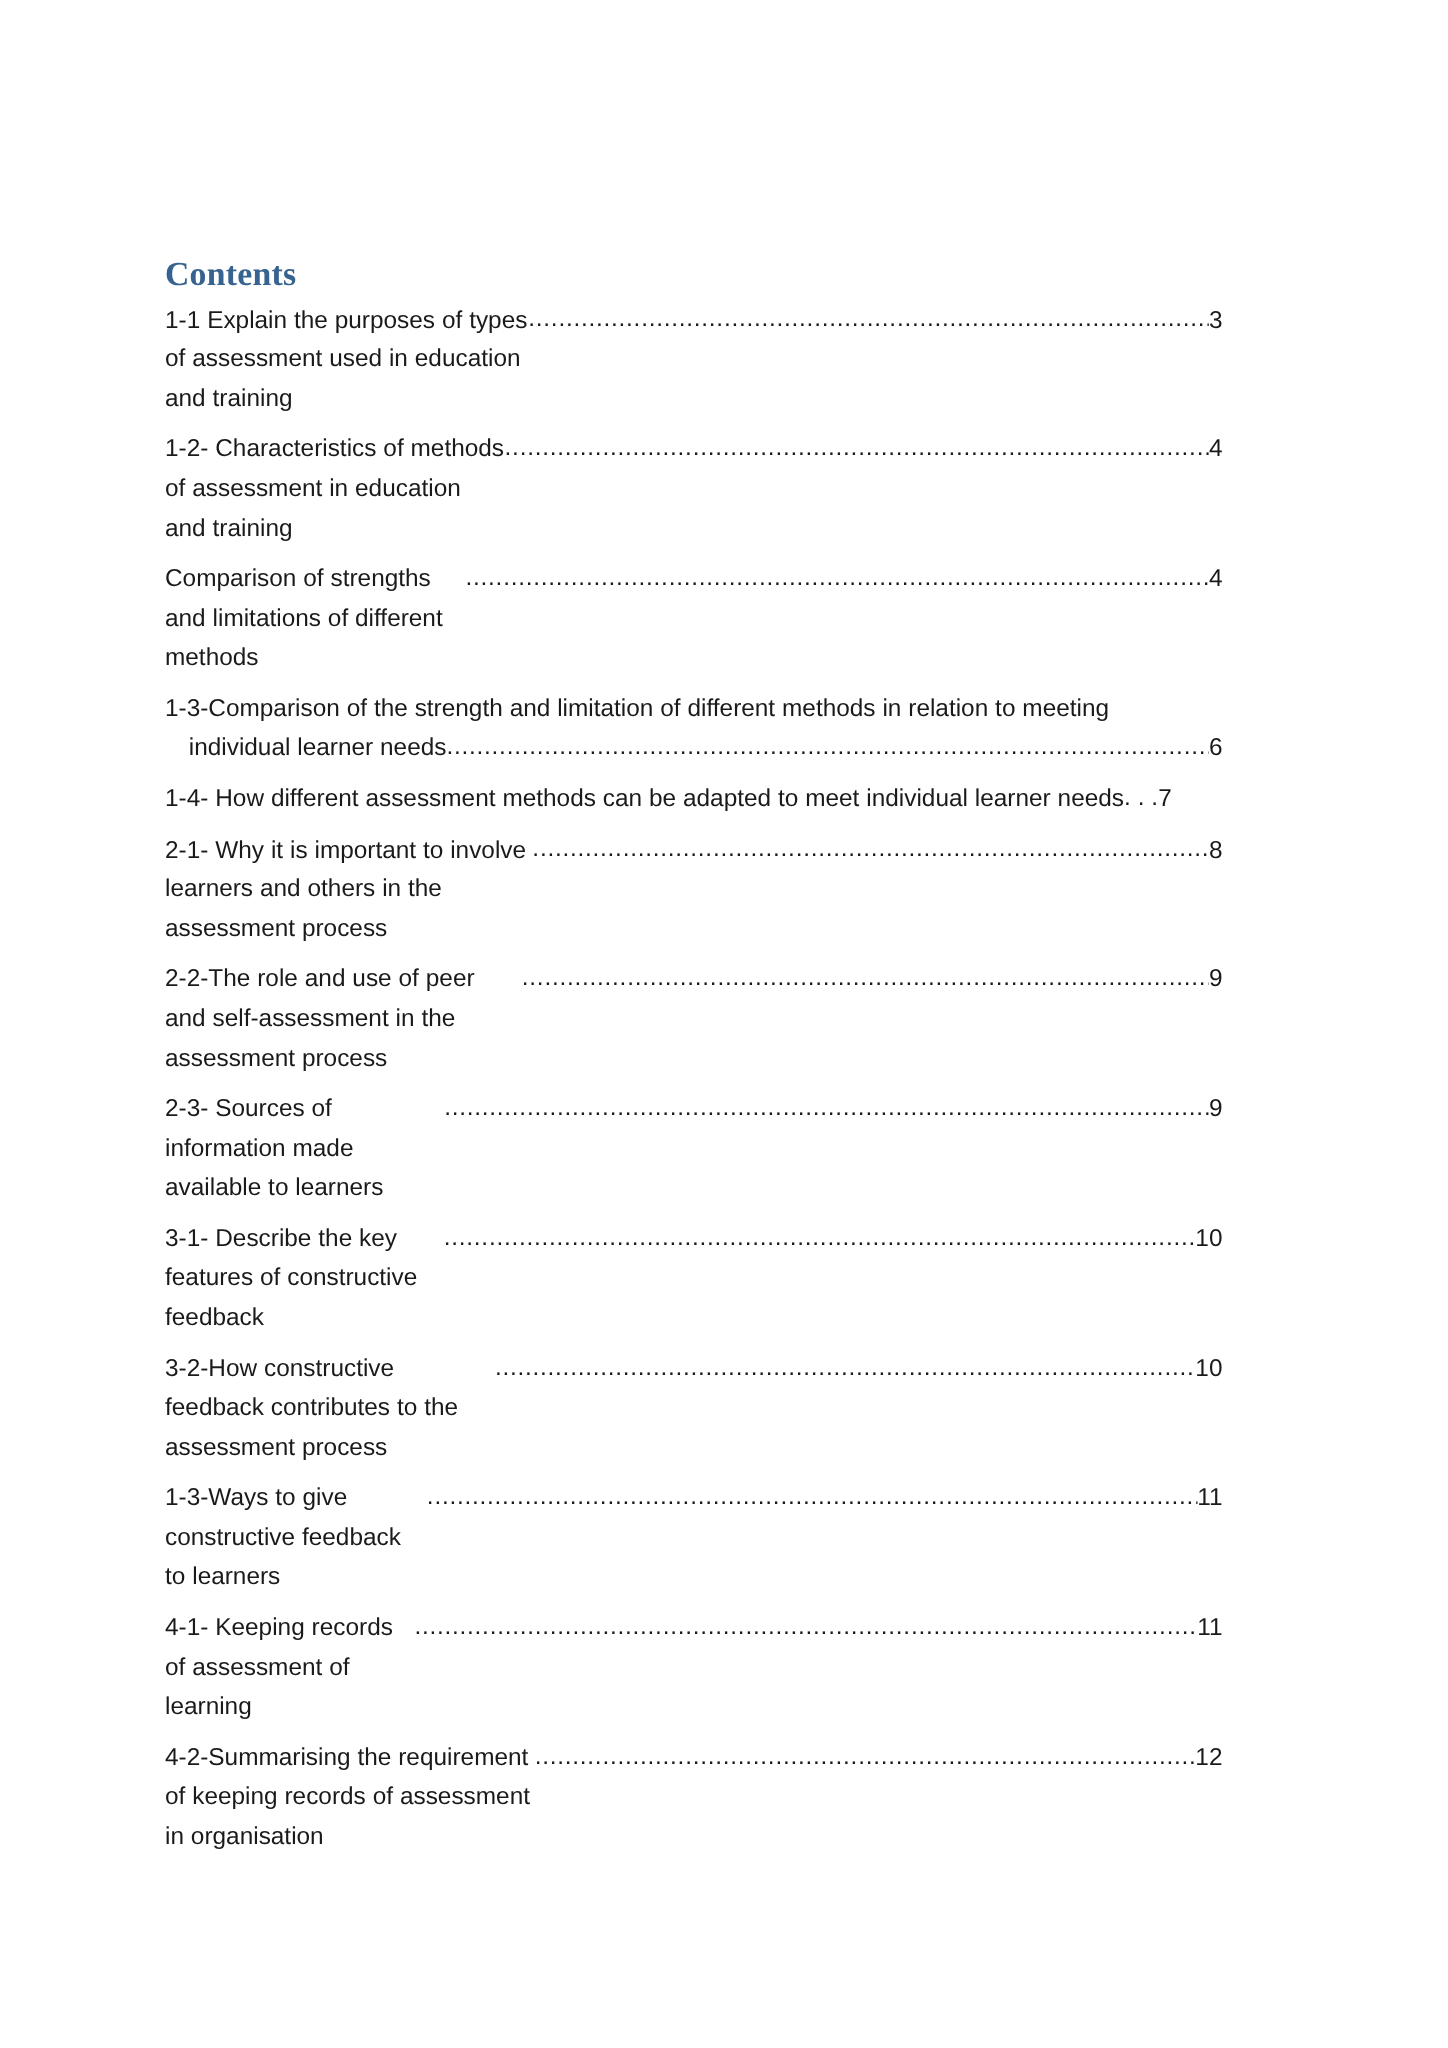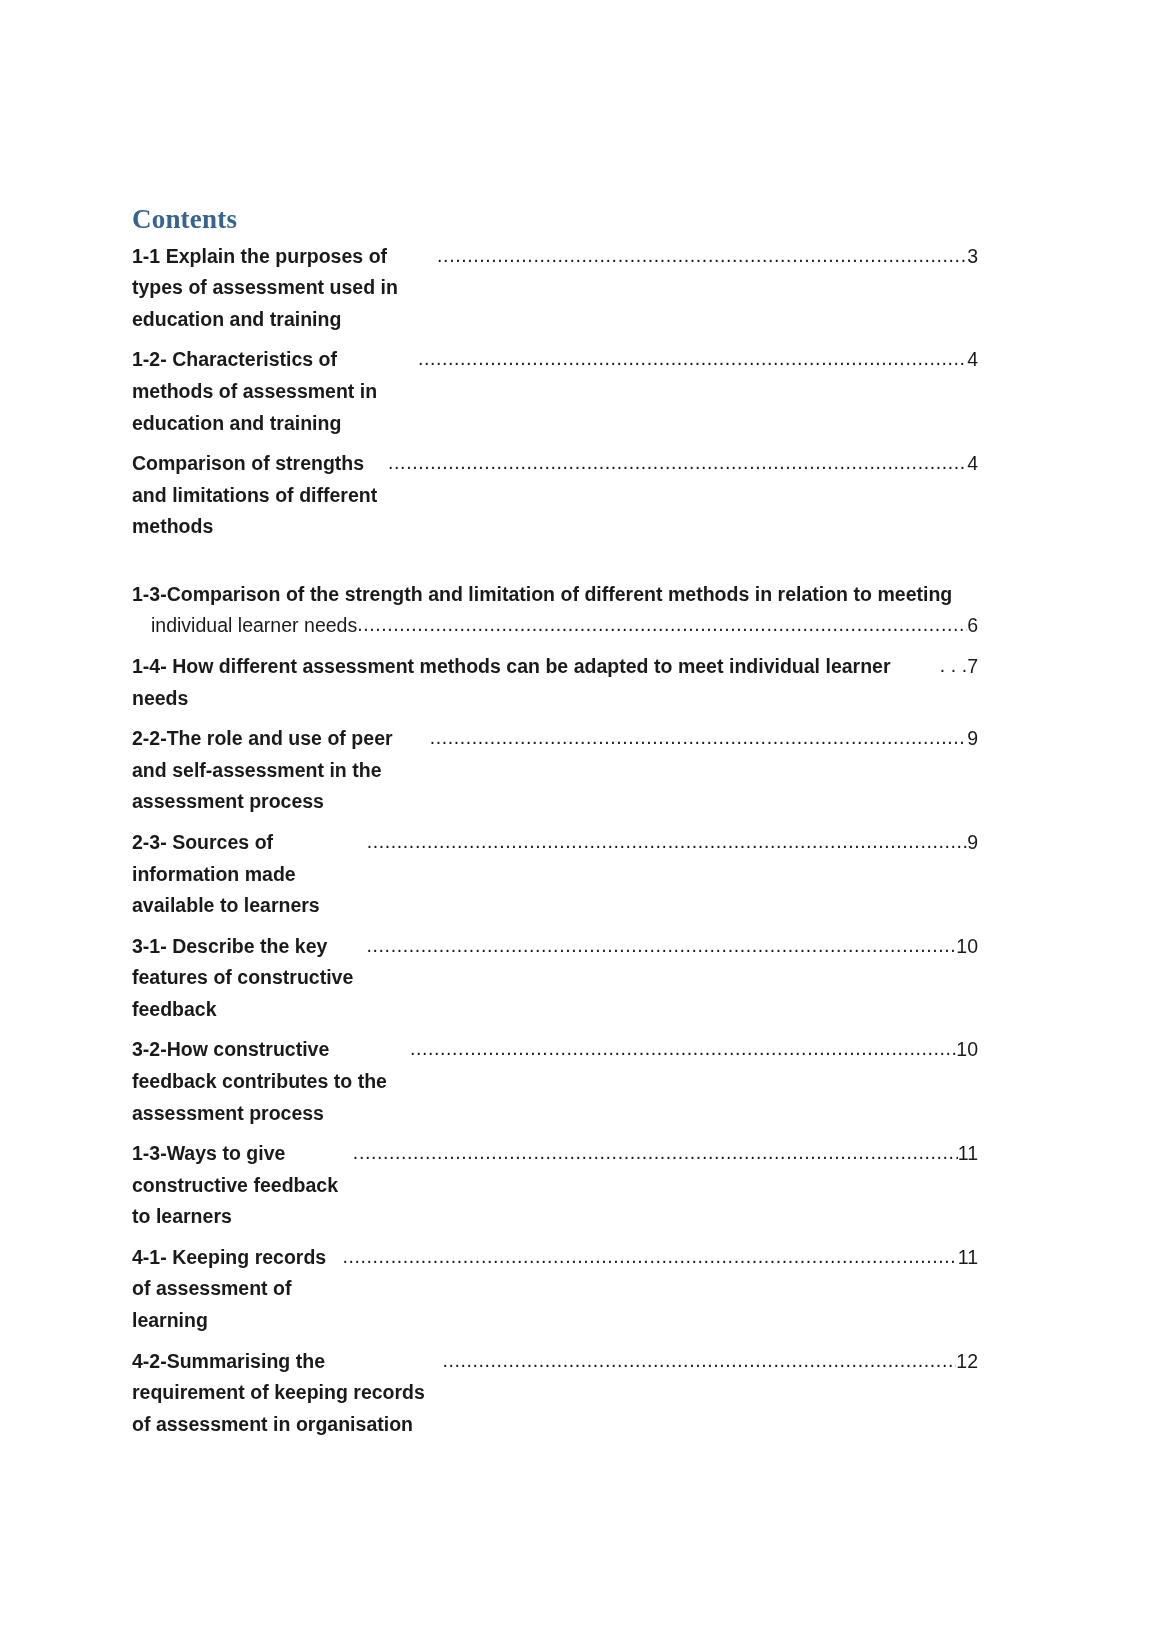--- a/index.html
+++ b/index.html
@@ -48,33 +48,32 @@
     font-size: 19.5px;
     color: #1a1a1a;
     line-height: 1.62;
     margin: 0;
     padding: 0 0 9px 0;
     text-align: left;
     word-spacing: 0.1px;
   }
 
   .toc-entry.bold .toc-label {
-    font-weight: bold;
+    font-weight: normal;
   }
 
   .toc-row {
     display: flex;
     align-items: baseline;
     width: 100%;
   }
 
   .toc-label {
     flex: 0 1 auto;
     white-space: normal;
-    font-weight: bold;
   }
 
   .toc-leader {
     flex: 1 1 auto;
     min-width: 4px;
     overflow: hidden;
     white-space: nowrap;
     margin: 0 0 0 0;
     font-size: 19.5px;
     letter-spacing: 0.6px;
@@ -99,21 +98,20 @@
     display: block;
   }
   .toc-entry.wrap .wrap-inner {
     display: flex;
     align-items: baseline;
     width: 100%;
   }
   .toc-entry.wrap .toc-label-head {
     display: block;
     width: 100%;
-    margin-top: 27px;
   }
   .toc-entry.wrap .toc-label-tail {
     flex: 0 1 auto;
     white-space: nowrap;
     margin-left: 19px;
   }
 
   
   .toc-leader.sparse {
     letter-spacing: 3.2px;
@@ -168,20 +166,27 @@
         <div class="toc-entry">
           <div class="toc-row">
             <span class="toc-label">1-4- How different assessment methods can be adapted to meet individual learner needs</span>
             <span class="toc-spacer" style="flex: 0 0 0px;"></span>
             <span class="toc-leader sparse"></span>
             <span class="toc-page">7</span>
           </div>
         </div>
         <div class="toc-entry">
           <div class="toc-row">
+            <span class="toc-label">2-1- Why it is important to involve learners and others in the assessment process</span>
+            <span class="toc-leader"></span>
+            <span class="toc-page">8</span>
+          </div>
+        </div>
+        <div class="toc-entry">
+          <div class="toc-row">
             <span class="toc-label">2-2-The role and use of peer and self-assessment in the assessment process</span>
             <span class="toc-leader"></span>
             <span class="toc-page">9</span>
           </div>
         </div>
         <div class="toc-entry">
           <div class="toc-row">
             <span class="toc-label">2-3- Sources of information made available to learners</span>
             <span class="toc-leader"></span>
             <span class="toc-page">9</span>

